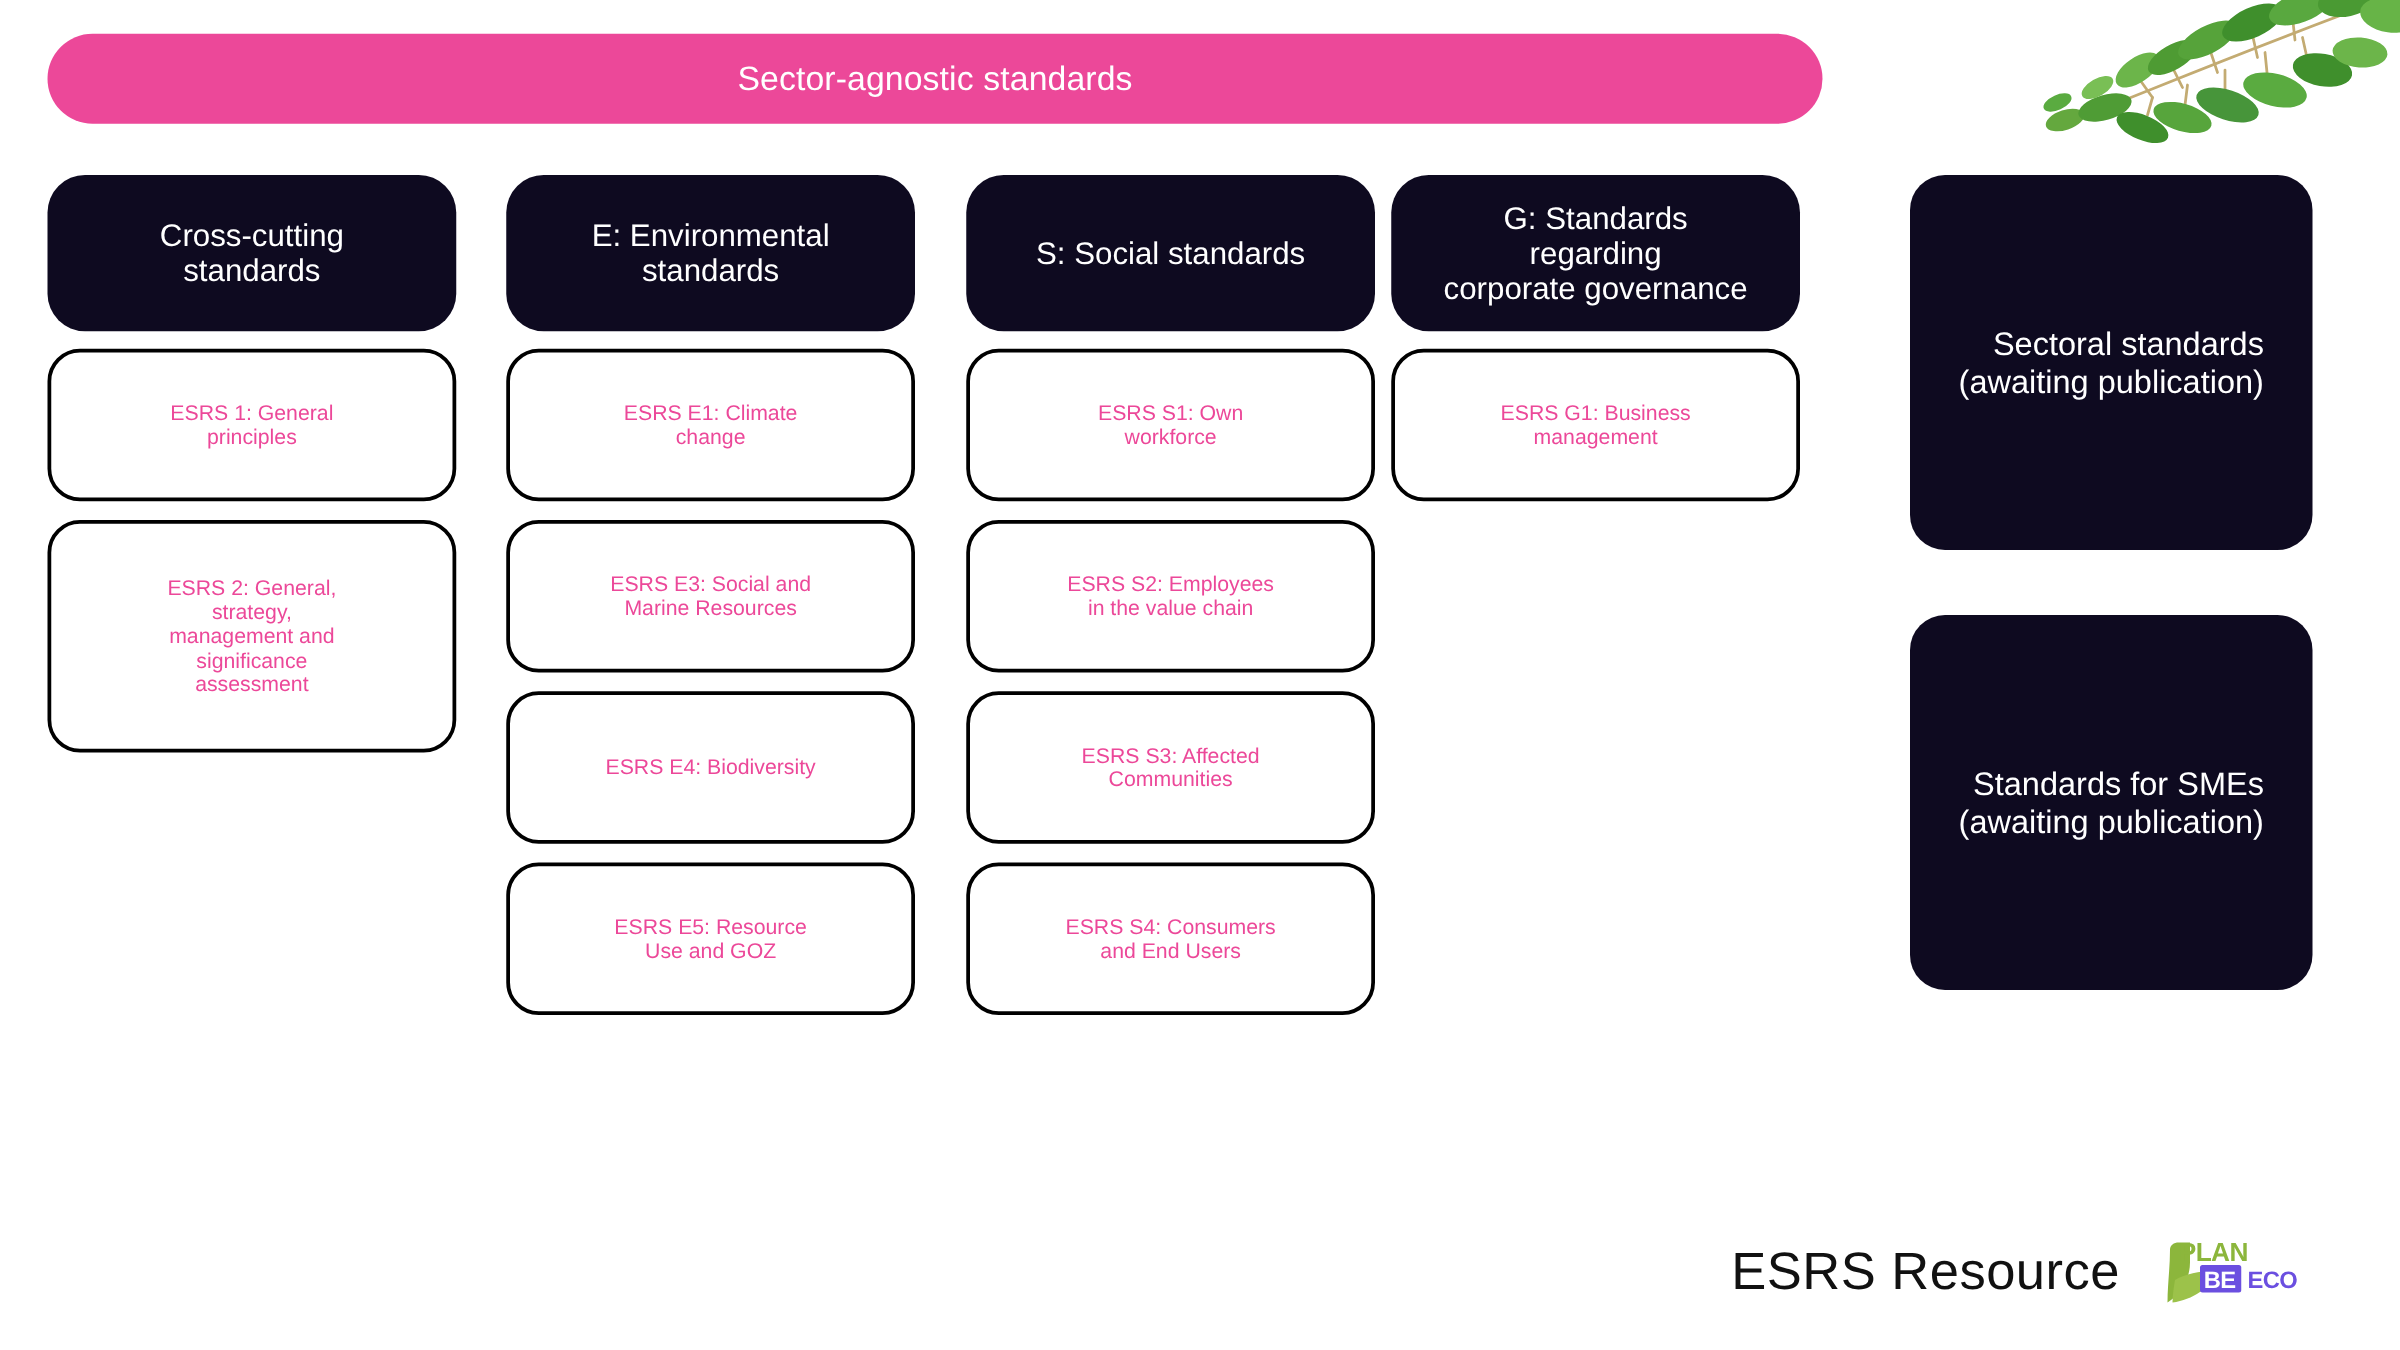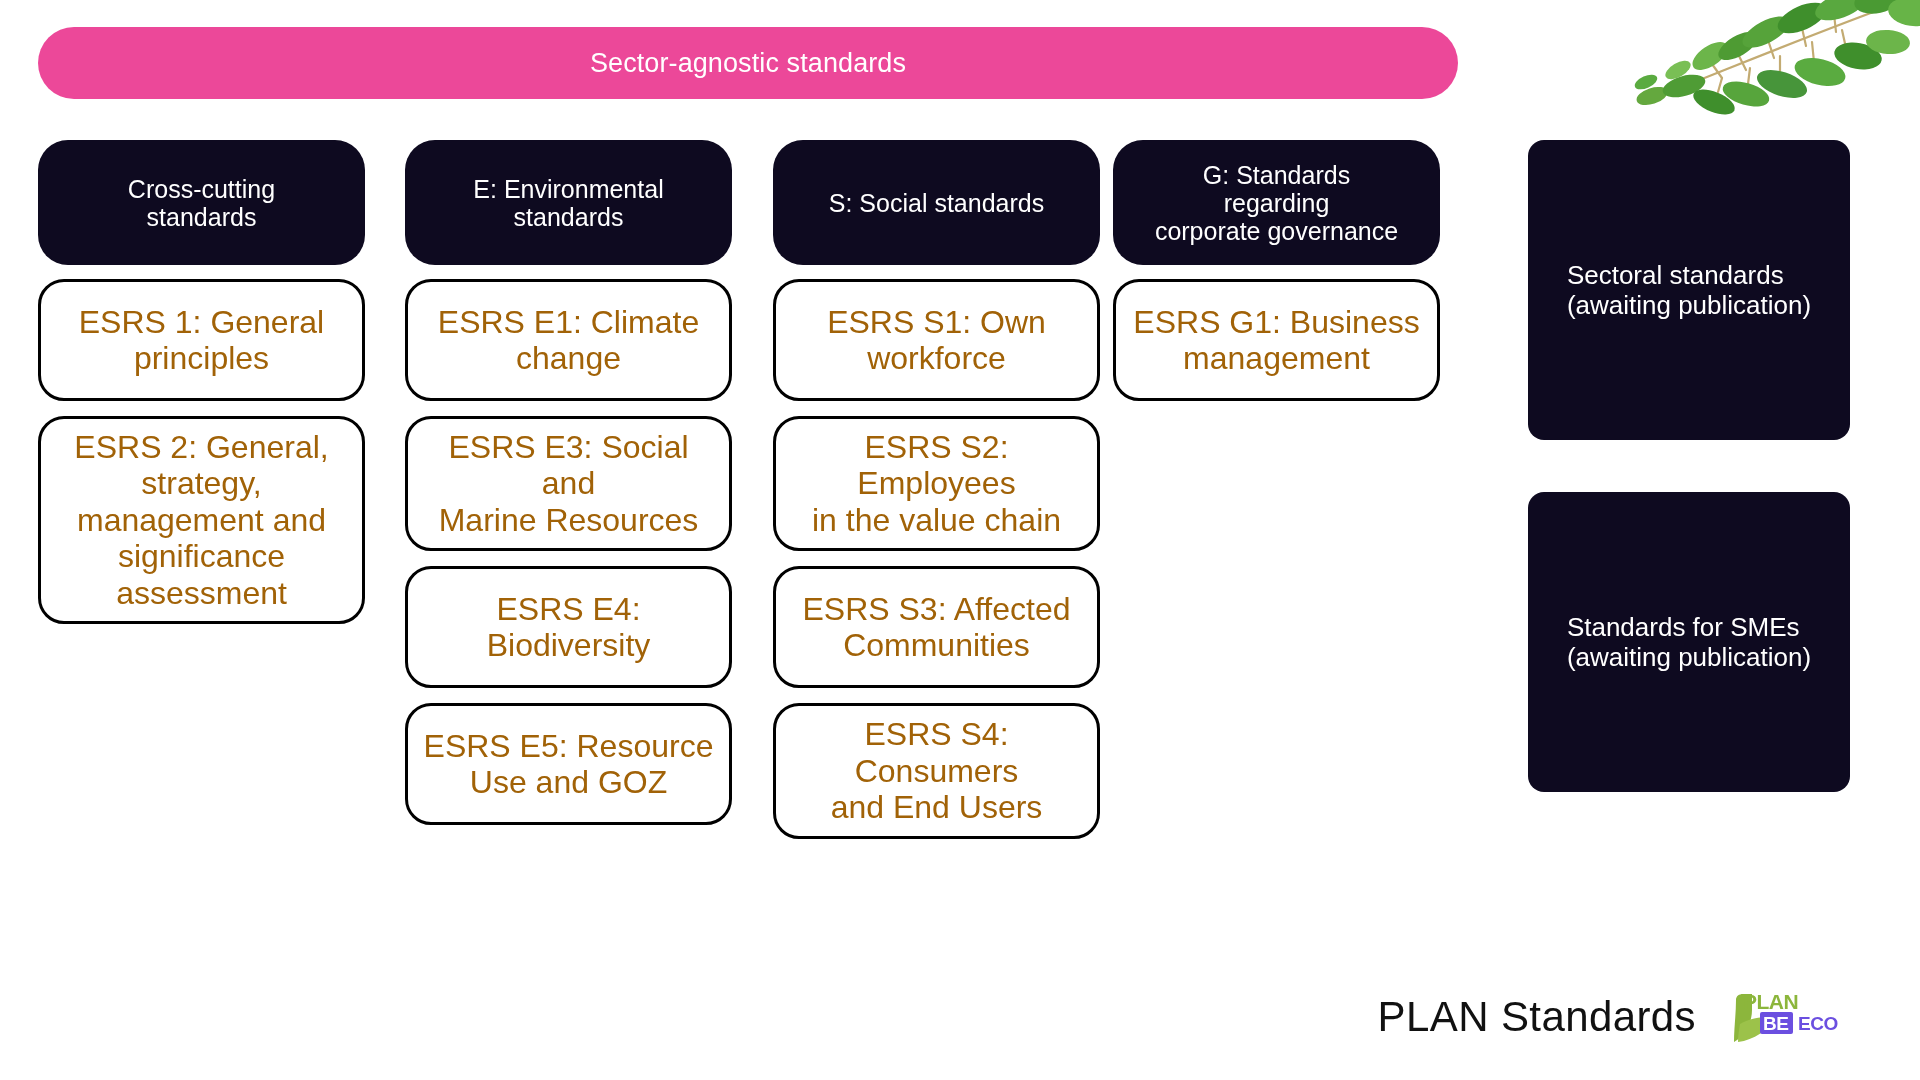--- a/index.html
+++ b/index.html
@@ -99,44 +99,44 @@
     border: 3px solid #000000;
     border-radius: 26px;
     display: flex;
     align-items: center;
     justify-content: center;
     text-align: center;
     padding: 10px 12px;
     margin-bottom: 15px;
   }
   .card-label {
-    color: #a16207;
-    font-size: 32px;
+    color: #ec4899;
+    font-size: 17px;
     line-height: 1.14;
     font-weight: 400;
     white-space: pre-line;
   }
   .card.h-2 { min-height: 122px; }
   .card.h-5 { min-height: 186px; }
 
   
   .side-panel {
     position: absolute;
     left: 1528px;
     top: 140px;
     width: 322px;
   }
   .side-card {
     width: 100%;
     background: #0e0a20;
-    border-radius: 16px;
+    border-radius: 28px;
     display: flex;
     align-items: center;
     justify-content: center;
-    text-align: left;
+    text-align: right;
     padding: 14px 8px;
   }
   .side-card.first { height: 300px; margin-bottom: 52px; }
   .side-card.second { height: 300px; }
   .side-card-label {
     color: #ffffff;
     font-size: 26px;
     line-height: 1.16;
     font-weight: 400;
     white-space: pre-line;
@@ -295,21 +295,21 @@
       <div class="side-card-label">Sectoral standards
 (awaiting publication)</div>
     </div>
     <div class="side-card second">
       <div class="side-card-label">Standards for SMEs
 (awaiting publication)</div>
     </div>
   </div>
 
   <div class="footer">
-    <div class="footer-title">PLAN Standards</div>
+    <div class="footer-title">ESRS Resource</div>
     <div class="logo">
       <svg viewBox="0 0 132 66" xmlns="http://www.w3.org/2000/svg">
         <path d="M6,16 C6,12 9,10 13,10 L22,10 C22,10 22,22 22,26 C22,40 14,52 4,58 C4,44 6,30 6,16 Z" fill="#8cb63c"></path>
         <path d="M10,40 C20,34 34,32 46,33 C38,46 24,56 8,58 C8,52 9,46 10,40 Z" fill="#9cc24a"></path>
         <text x="13" y="25" font-family="Liberation Sans, sans-serif" font-size="21" font-weight="bold" fill="#8cb63c" letter-spacing="-0.5">PLAN</text>
         <rect x="30" y="28" width="33" height="22" rx="2" fill="#6b4fe0"></rect>
         <text x="33" y="46" font-family="Liberation Sans, sans-serif" font-size="19" font-weight="bold" fill="#ffffff" letter-spacing="-0.5">BE</text>
         <text x="68" y="46" font-family="Liberation Sans, sans-serif" font-size="19" font-weight="bold" fill="#6b4fe0" letter-spacing="-0.5">ECO</text>
       </svg>
     </div>

